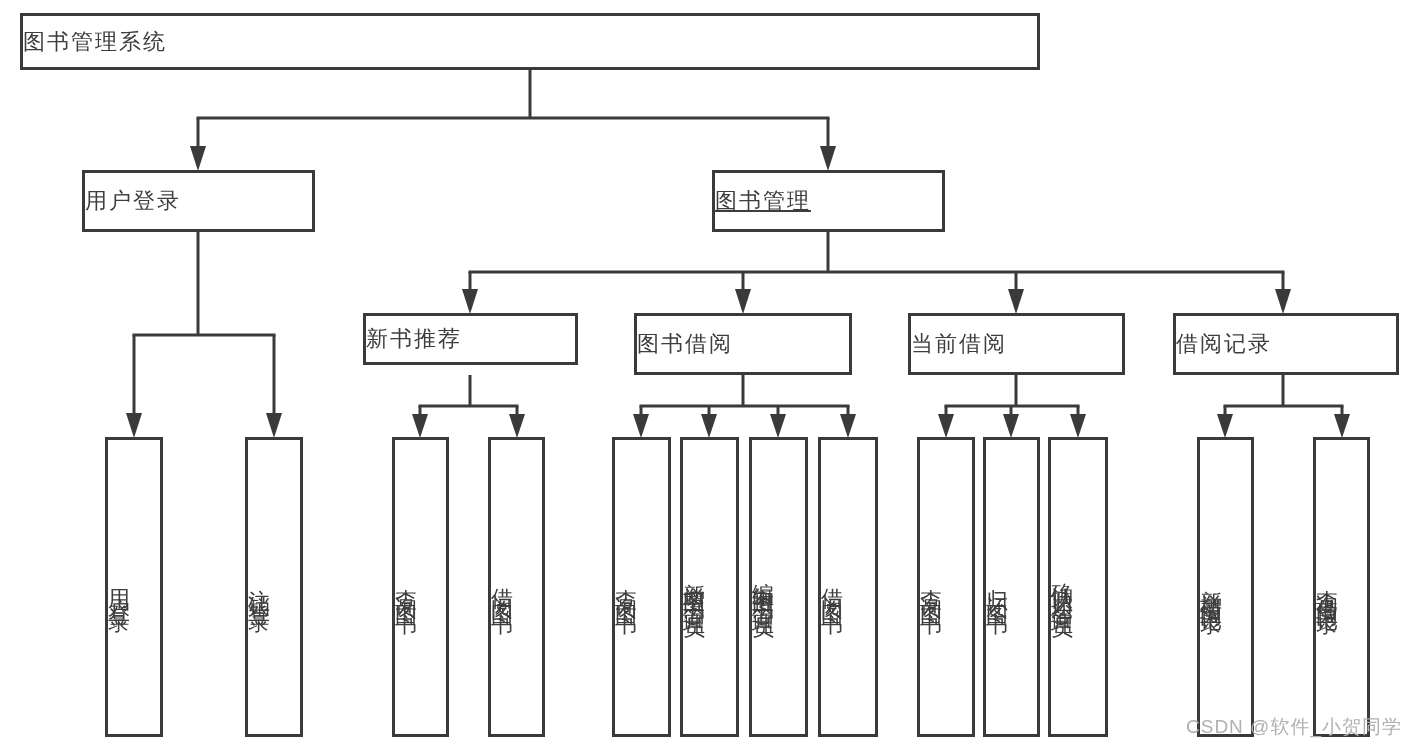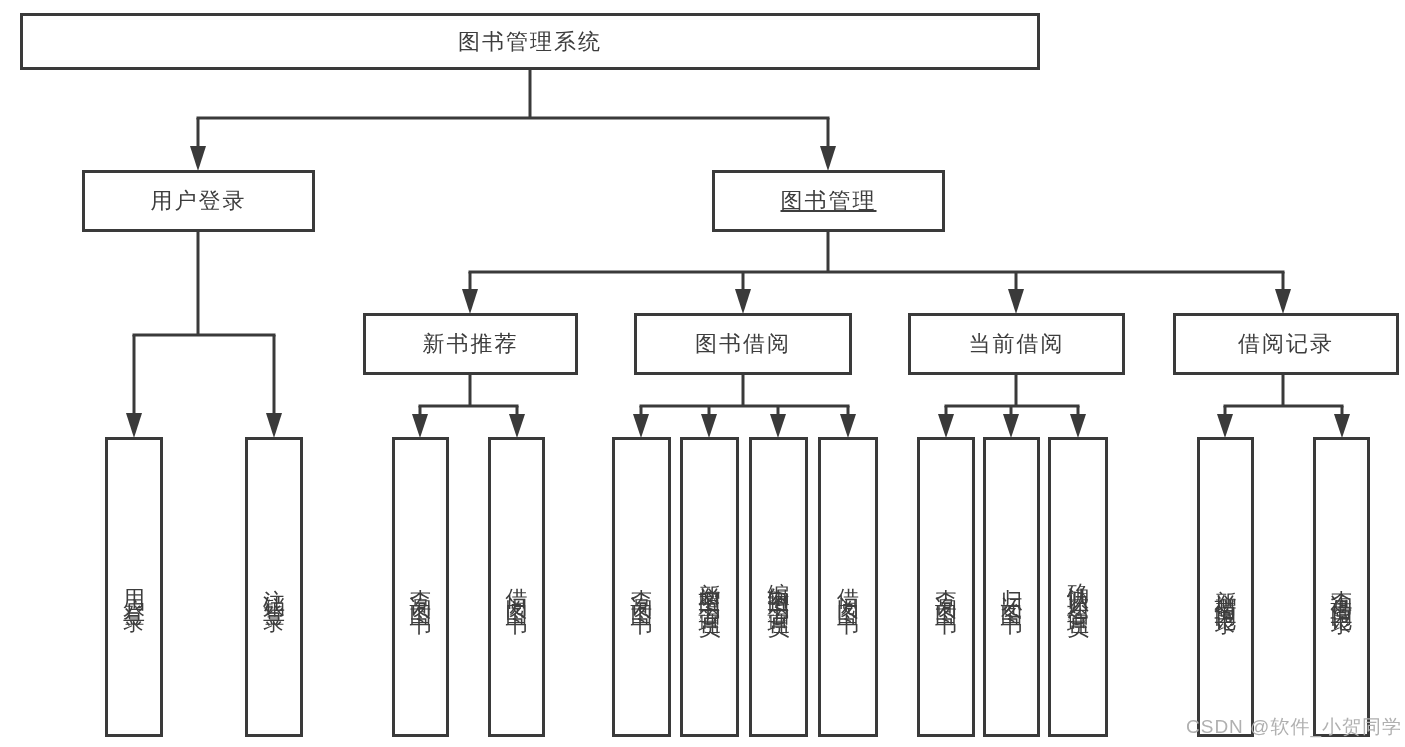--- a/index.html
+++ b/index.html
@@ -9,21 +9,21 @@
     background:#ffffff;
     font-family:"Liberation Sans","DejaVu Sans",sans-serif;
     overflow:hidden;
   }
   #connectors{position:absolute;left:0;top:0;width:1405px;height:747px;}
   .node{
     position:absolute;
     background:#ffffff;
     border:3px solid #3a3a3a;
     box-sizing:border-box;
-    display:flex;align-items:center;justify-content:center;
+    display:flex;align-items:center;justify-content:flex-start;
     color:#3d3d3d;
     font-size:22px;
   }
   .hbox .label{
     white-space:nowrap;
     letter-spacing:2px;
   }
   .vbox .label{
     writing-mode:vertical-rl;
     text-orientation:mixed;
@@ -122,21 +122,21 @@
     <span class="label">图书管理系统</span>
   </div>
 
   <div class="node hbox" style="left:82px;top:170px;width:233px;height:62px;">
     <span class="label">用户登录</span>
   </div>
   <div class="node hbox" style="left:712px;top:170px;width:233px;height:62px;text-decoration:underline;">
     <span class="label">图书管理</span>
   </div>
 
-  <div class="node hbox" style="left:363px;top:313px;width:215px;height:62px;">
+  <div class="node hbox" style="left:363px;top:313px;width:215px;height:52px;">
     <span class="label">新书推荐</span>
   </div>
   <div class="node hbox" style="left:634px;top:313px;width:218px;height:62px;">
     <span class="label">图书借阅</span>
   </div>
   <div class="node hbox" style="left:908px;top:313px;width:217px;height:62px;">
     <span class="label">当前借阅</span>
   </div>
   <div class="node hbox" style="left:1173px;top:313px;width:226px;height:62px;">
     <span class="label">借阅记录</span>

